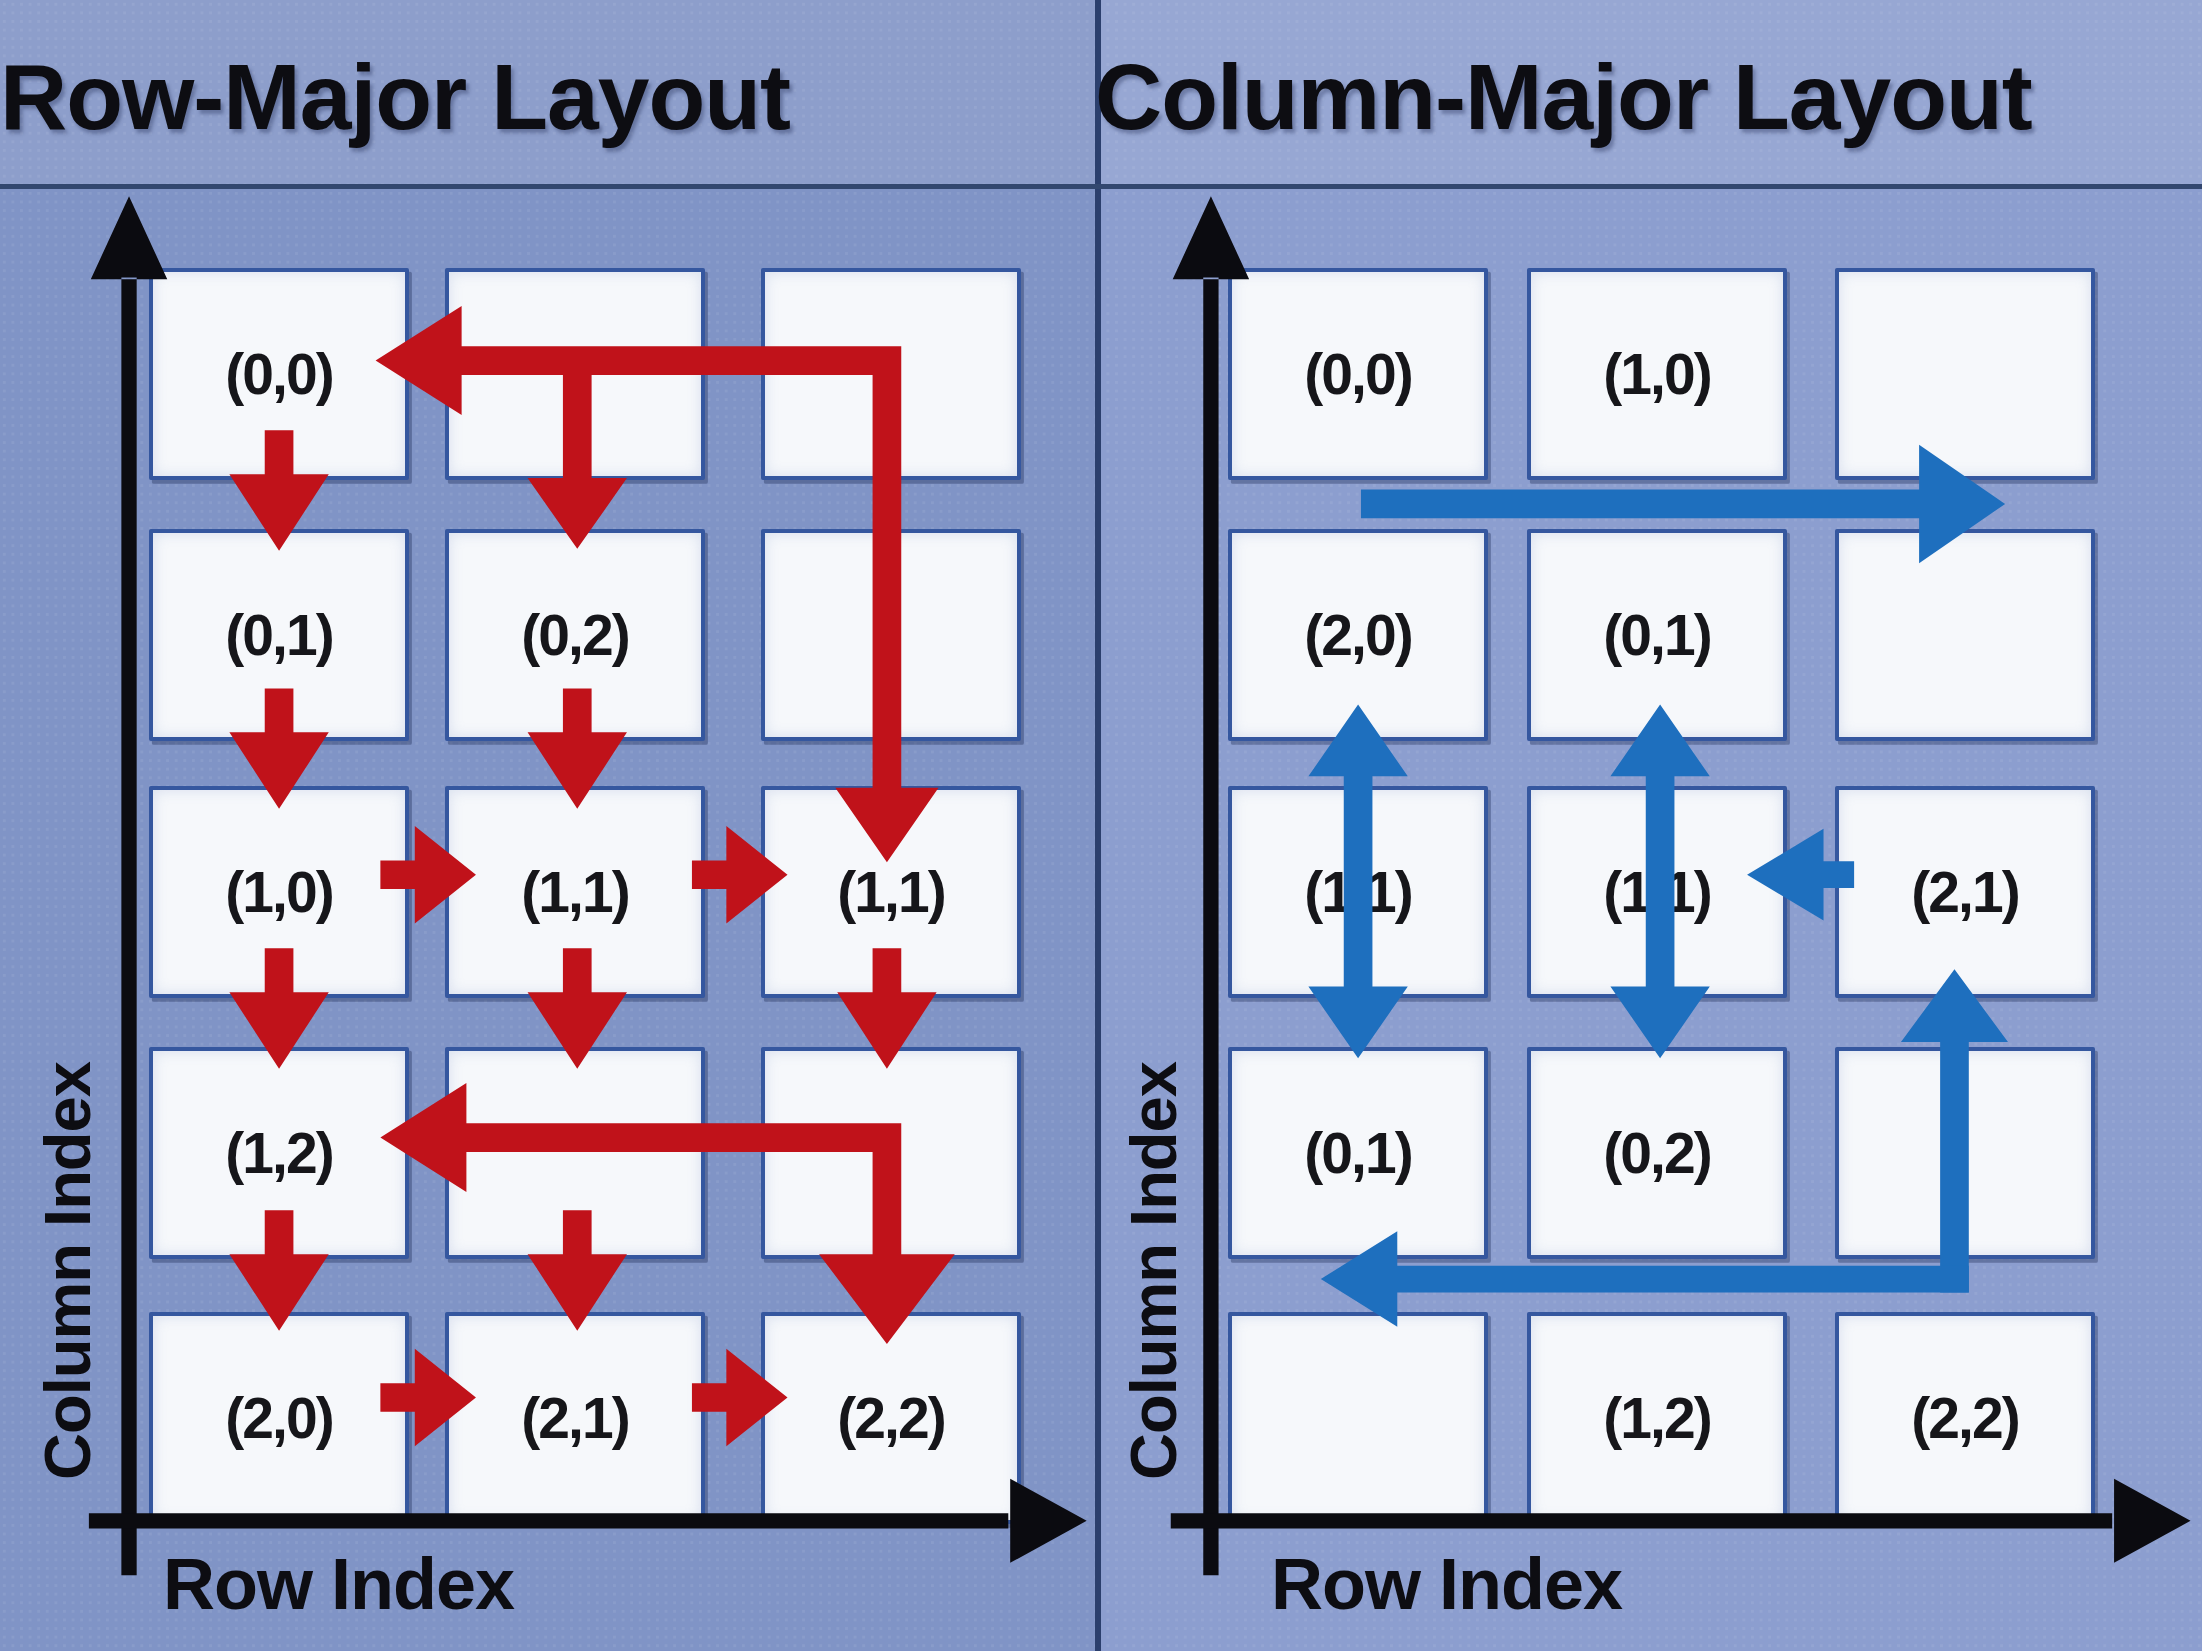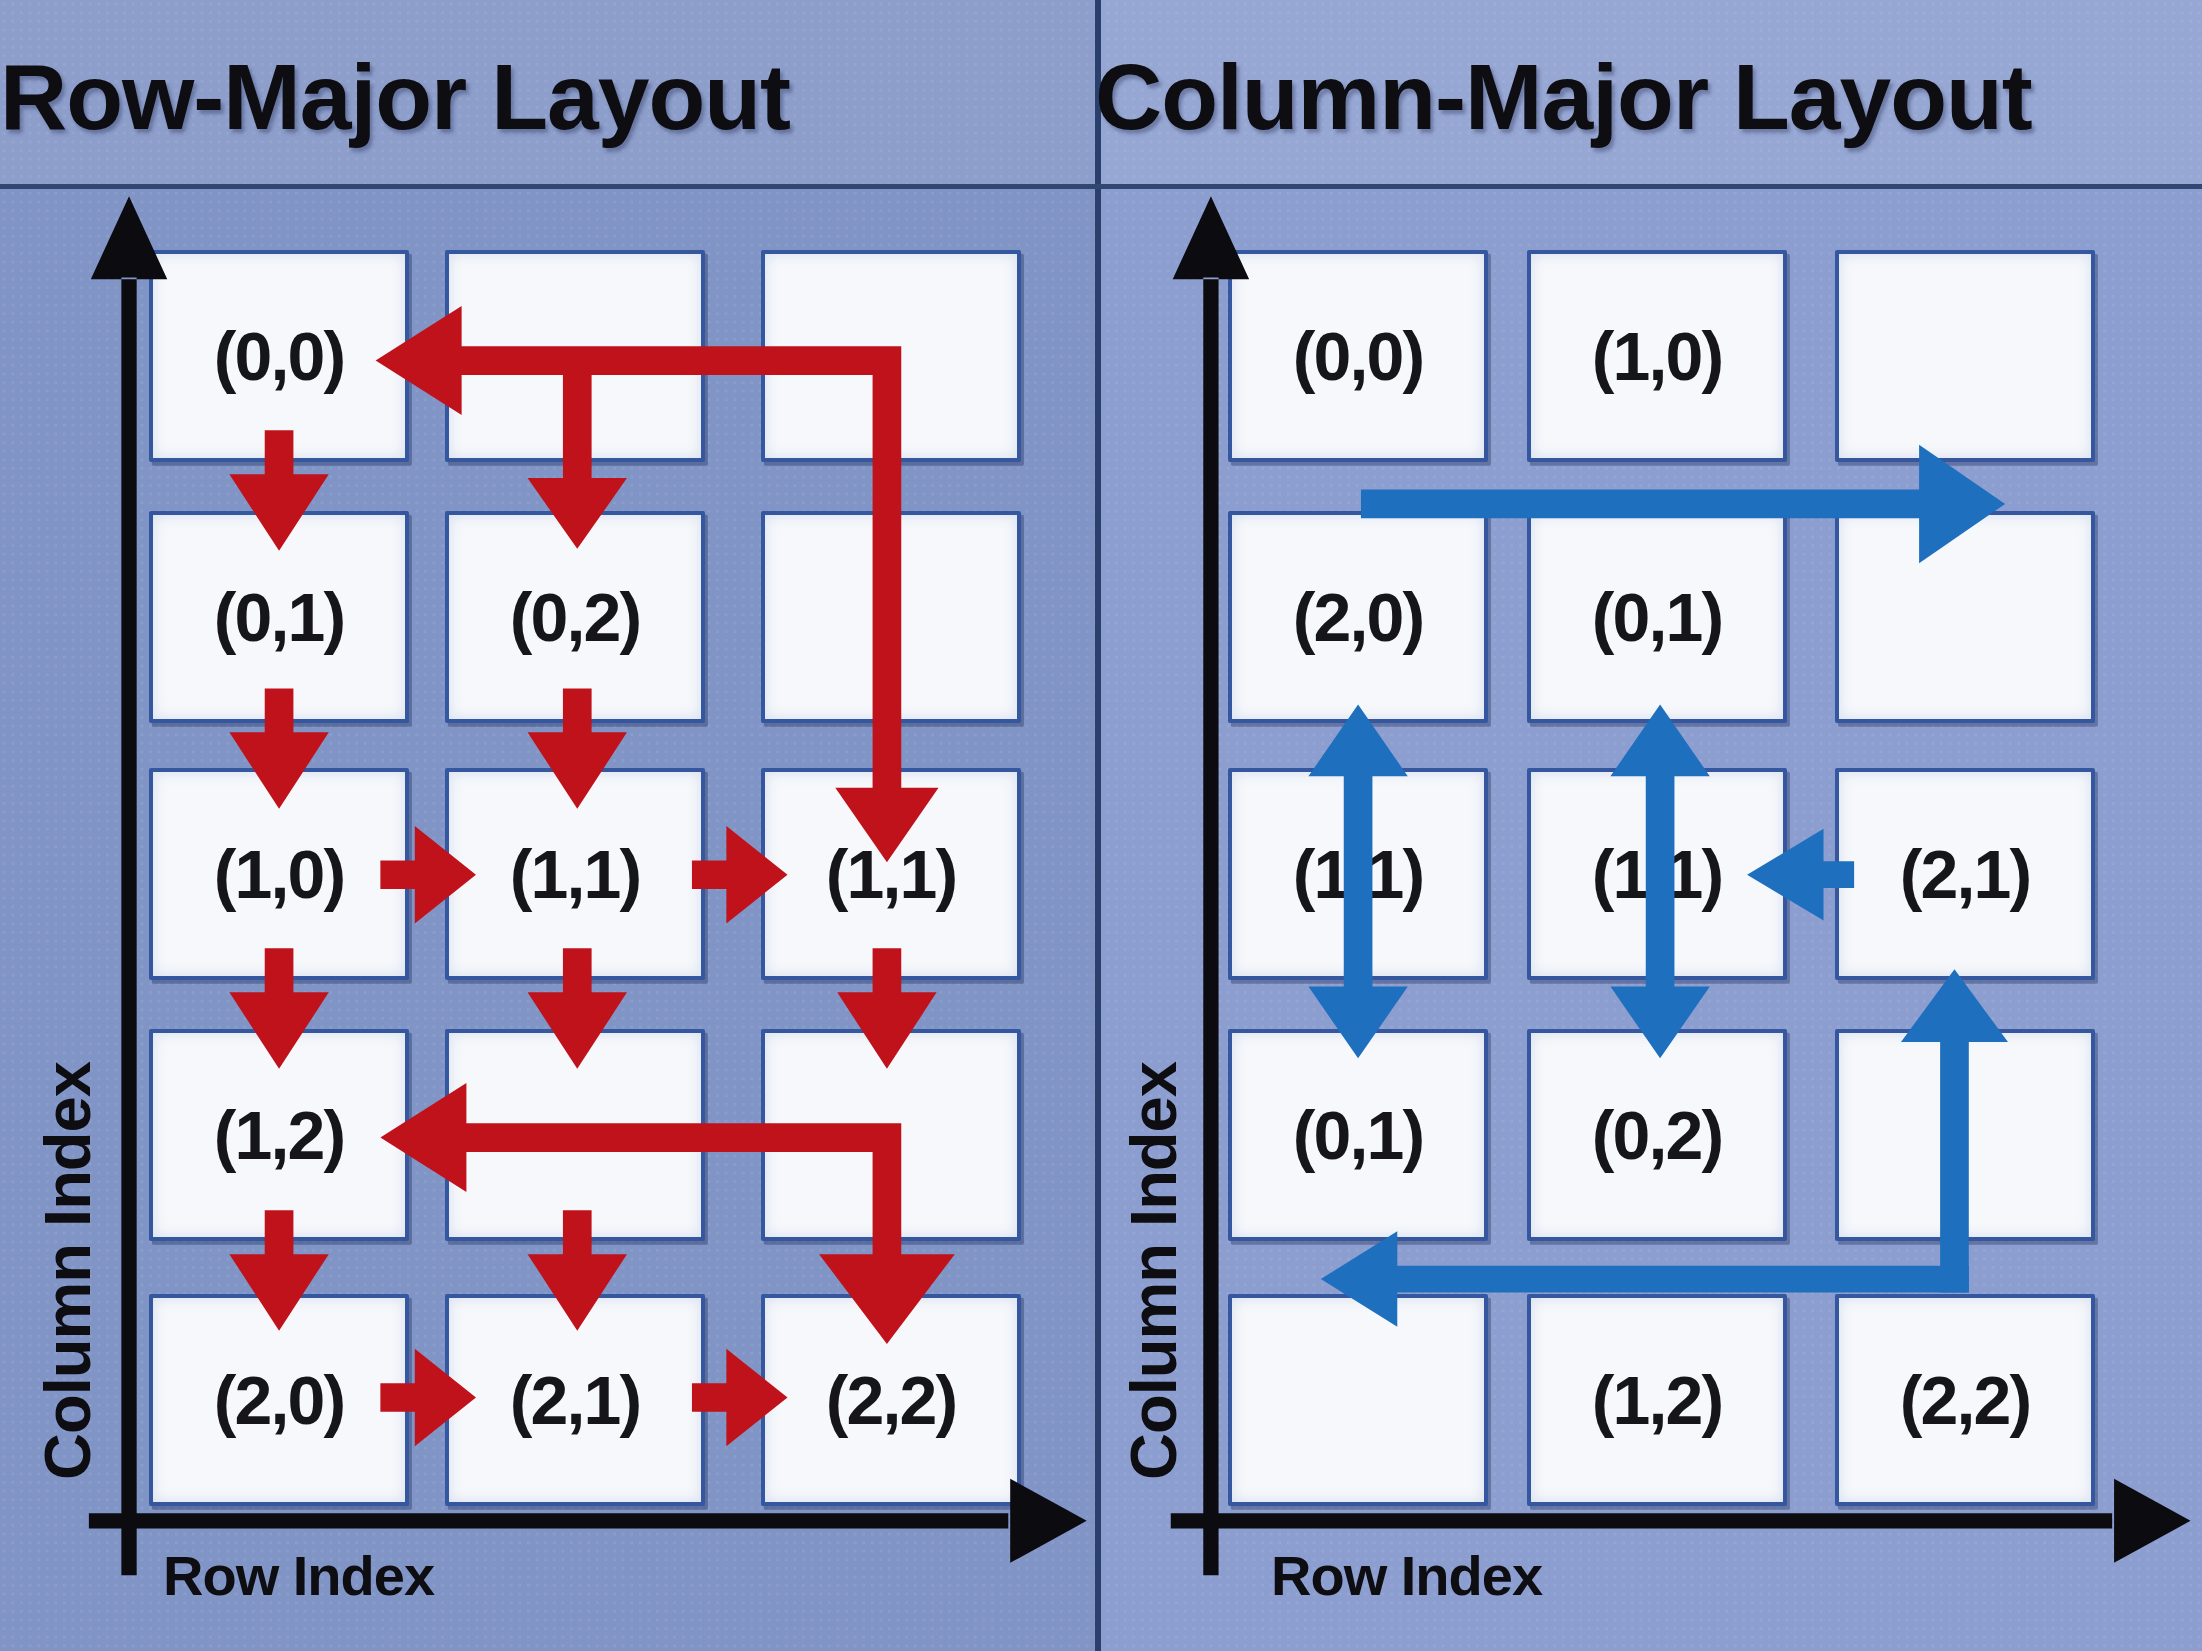--- a/index.html
+++ b/index.html
@@ -32,27 +32,28 @@
     text-shadow:2.9px 3.8px 3.8px rgba(30,40,80,.35);
   }
   .panel-title.left{left:0;width:1095px;}
   .panel-title.right{left:1095px;width:1297px;}
 
   .cell{
     position:absolute;width:260px;height:212px;
     background:#f6f8fb;border:4.8px solid #35579f;border-radius:1.9px;
     box-shadow:2.9px 3.8px 0 rgba(23,37,77,.35), inset 0 0 13.4px rgba(120,145,200,.25);
     box-sizing:border-box;
-    font-weight:bold;font-size:68px;color:#16161a;
+    font-weight:bold;font-size:57px;color:#16161a;
     display:flex;align-items:center;justify-content:center;
     letter-spacing:-1.9px;
+    margin-top:18px;
   }
 
   .x-axis-label{
-    position:absolute;font-weight:bold;font-size:56px;color:#0d0d12;
+    position:absolute;font-weight:bold;font-size:72px;color:#0d0d12;
     white-space:nowrap;letter-spacing:-1px;
   }
   .y-axis-label{
     position:absolute;font-weight:bold;font-size:65px;color:#0d0d12;
     white-space:nowrap;letter-spacing:-1px;
     transform:translate(-50%,-50%) rotate(-90deg);
   }
   svg.overlay{position:absolute;left:0;top:0;pointer-events:none;}
 </style>
 </head>

